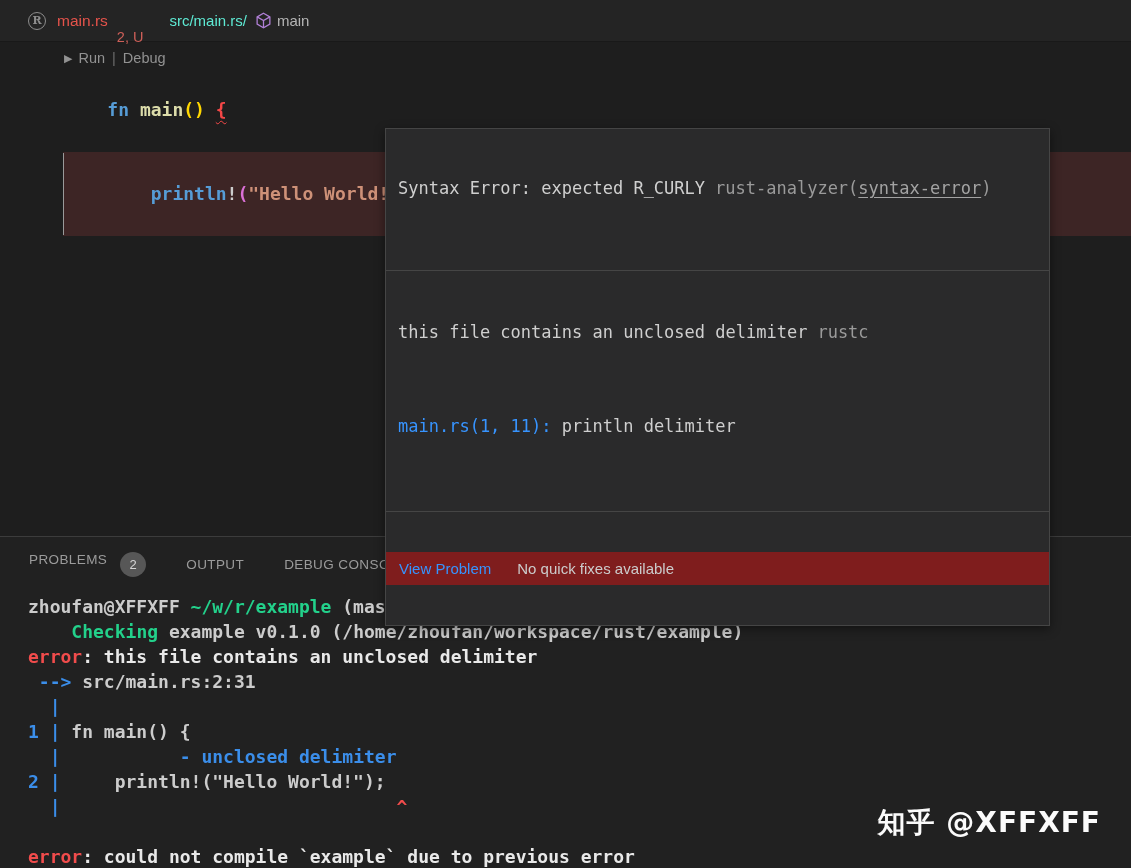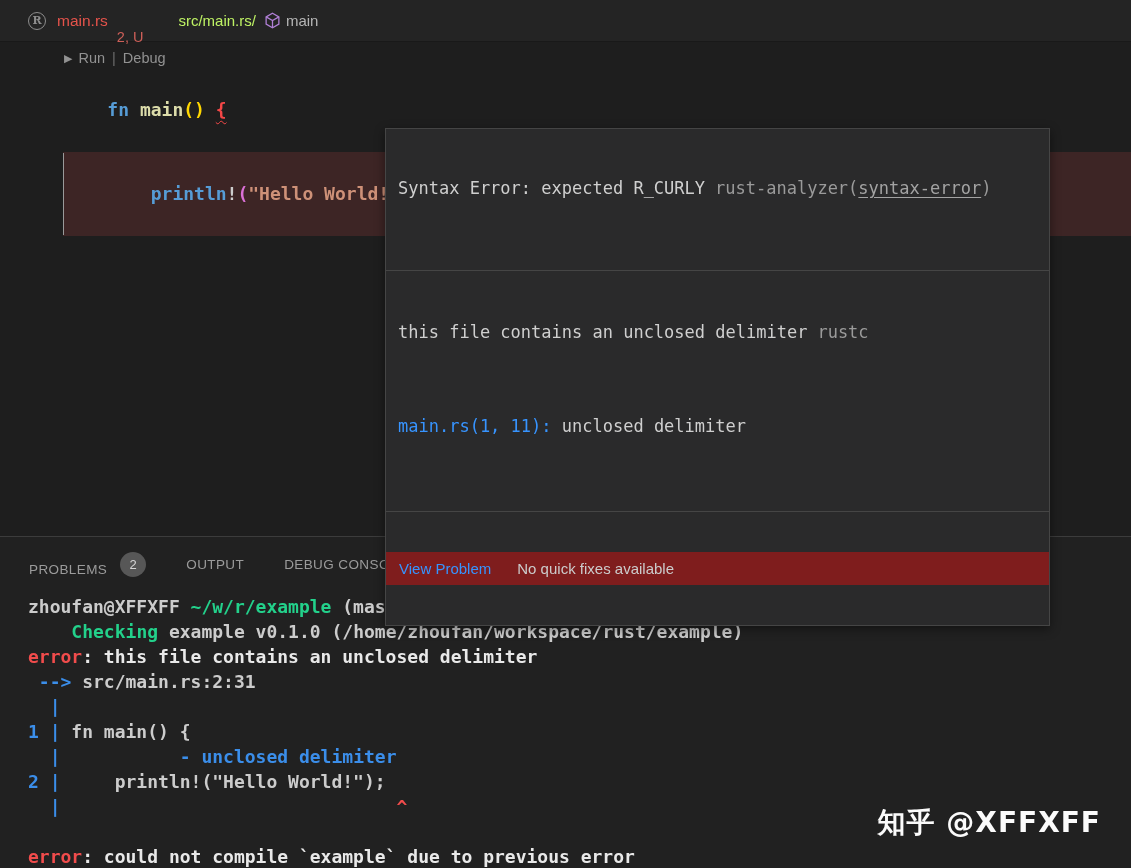--- a/index.html
+++ b/index.html
@@ -18,21 +18,21 @@
   }
   .rust-badge {
     width: 18px; height: 18px; border-radius: 50%;
     border: 1.5px solid #8d8d8d; color: #8d8d8d;
     display: inline-flex; align-items: center; justify-content: center;
     font-size: 11px; font-weight: bold; margin-right: 11px;
     font-family: "DejaVu Serif", serif;
   }
   .tabname { color: #e5534b; font-size: 15.5px; }
   .tabbadge { color: #ce5f58; font-size: 14.5px; margin-left: 9px; margin-top: 32px; }
-  .crumb { color: #bef264; font-size: 15px; margin-left: 35px; }
+  .crumb { color: #5eead4; font-size: 15px; margin-left: 26px; }
   .cube-icon { margin-left: 8px; margin-right: 5px; position: relative; top: 2px; }
   .crumbsym { color: #b5b5b5; font-size: 15px; }
 
   
   .editor { position: relative; height: 494px; }
   .codelens {
     padding: 8px 0 2px 64px; color: #929292; font-size: 14.5px;
   }
   .codelens .tri { font-size: 11px; margin-right: 6px; position: relative; top: -1px; }
   .codelens .sep { margin: 0 7px; color: #6d6d6d; }
@@ -101,21 +101,21 @@
   .hstatus .nofix { color: #cccccc; }
 
   
   .panel { height: 332px; background: #212121; border-top: 1px solid #3c3c3c; }
   .ptabs {
     display: flex; align-items: center; height: 52px;
     padding-left: 28px; gap: 38px;
   }
   .ptab {
     color: #9b9b9b; font-size: 13.5px; letter-spacing: 0.4px;
-    display: flex; align-items: flex-end; gap: 13px;
+    display: flex; align-items: flex-start; gap: 13px;
     padding: 17px 1px 15px; cursor: pointer;
   }
   .ptab.active { color: #e7e7e7; border-bottom: 1px solid #e7e7e7; padding-bottom: 14px; }
   .pbadge {
     width: 26px; height: 25px; border-radius: 50%; background: #575757;
     color: #d6d6d6; font-size: 13px; display: inline-flex;
     align-items: center; justify-content: center;
   }
 
   .term { padding: 5px 0 0 28px; }
@@ -159,21 +159,21 @@
   <div class="eline hl">
     <span><span class="c-fg">    </span><span class="c-kw">println</span><span class="c-fg">!</span><span class="c-pink">(</span><span class="c-str">"Hello World!"</span><span class="c-pink">)</span><span class="c-semierr">;</span></span><span class="inline-error">Syntax Error: expected R_CURLY</span>
   </div>
 
   <div class="hover">
     <div class="hrow first"><span>Syntax Error: expected R_CURLY</span><span class="hsrc hsrc-gap">rust-analyzer(</span><span class="hlink">syntax-error</span><span class="hsrc">)</span>
     </div>
     <div class="hsep"></div>
     <div class="hrow mid"><span>this file contains an unclosed delimiter</span><span class="hsrc hsrc-gap">rustc</span>
     </div>
-    <div class="hrow last"><span class="hloc">main.rs(1, 11):</span><span> unclosed delimiter</span>
+    <div class="hrow last"><span class="hloc">main.rs(1, 11):</span><span> println delimiter</span>
     </div>
     <div class="hsep"></div>
     <div class="hstatus">
       <span class="vp">View Problem</span>
       <span class="nofix">No quick fixes available</span>
     </div>
   </div>
 </div>
 
 <div class="panel">

